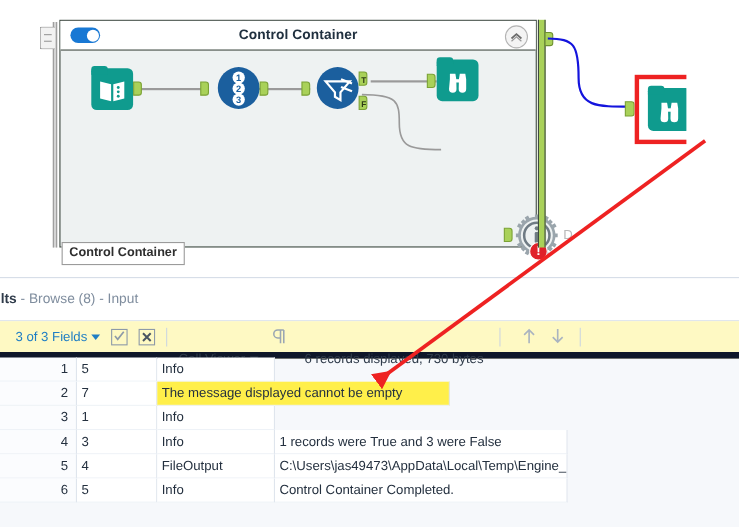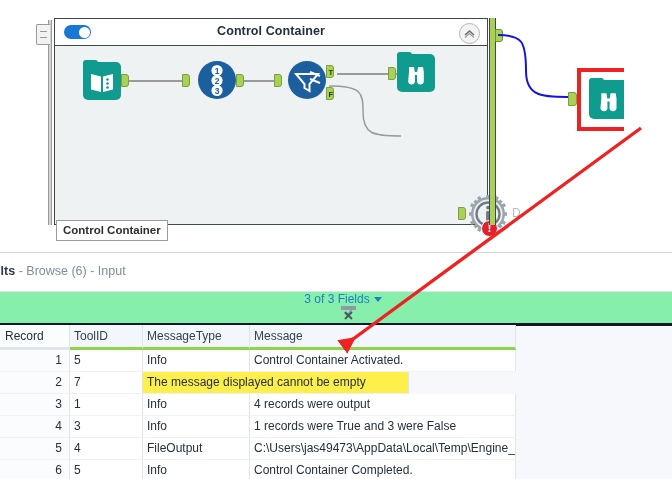--- a/index.html
+++ b/index.html
@@ -262,27 +262,26 @@
     left: -14px; top: 11px;
     font-size: 12.5px;
     color: #7f8d9e;
     white-space: nowrap;
   }
   #results-title b { color: #2f3b4a; }
 
   #results-toolbar {
     position: relative;
     height: 34px;
-    background: #86efac;
-    border-bottom: 3px solid #0f172a;
+    background: #fef9c3;
+    border-bottom: 6px solid #0f172a;
     display: flex;
     align-items: center;
     padding-left: 14px;
     box-sizing: border-box;
-    flex-direction: column;
   }
   .tb-link {
     font-size: 12px;
     color: #1f7ec4;
     cursor: pointer;
     white-space: nowrap;
   }
   .tb-text {
     font-size: 12px;
     color: #2f3b4a;
@@ -498,21 +497,21 @@
       </svg>
     </div>
   </div>
 
 </div>
 
 <div id="results-pane">
 
   <div id="results-header">
     <div id="results-title">
-      <b>sults</b><span> - Browse (6) - Input</span>
+      <b>sults</b><span> - Browse (8) - Input</span>
     </div>
   </div>
 
   <div id="results-toolbar">
     <span class="tb-link">
       <span>3 of 3 Fields</span><i class="caret"></i>
     </span>
 
     <span class="tb-icon">
       <svg width="11" height="11" viewBox="0 0 11 11" style="position:absolute;left:1px;top:0px;">
@@ -550,43 +549,35 @@
     <span class="tb-arrow">
       <svg width="16" height="17" viewBox="0 0 16 17" style="position:absolute;left:0;top:0;">
         <path d="M8 2 L8 14 M3.5 9.5 L8 14 L12.5 9.5" stroke="#aab4c0" stroke-width="1.5" fill="none"></path>
       </svg>
     </span>
 
     <span class="tb-sep" style="margin-left:10px;"></span>
   </div>
 
   <div id="results-table">
-    <div class="tr">
-      <div class="th c0">Record</div>
-      <div class="th c1">ToolID</div>
-      <div class="th c2">MessageType</div>
-      <div class="th c3">Message</div>
-    </div>
     <div id="table-body">
         <div class="tr">
           <div class="td c0">1</div>
           <div class="td c1">5</div>
           <div class="td c2">Info</div>
-          <div class="td c3">Control Container Activated.</div>
         </div>
         <div class="tr">
           <div class="td c0">2</div>
           <div class="td c1">7</div>
           <div class="td c3 highlight-cell">The message displayed cannot be empty</div>
         </div>
         <div class="tr">
           <div class="td c0">3</div>
           <div class="td c1">1</div>
           <div class="td c2">Info</div>
-          <div class="td c3">4 records were output</div>
         </div>
         <div class="tr">
           <div class="td c0">4</div>
           <div class="td c1">3</div>
           <div class="td c2">Info</div>
           <div class="td c3">1 records were True and 3 were False</div>
         </div>
         <div class="tr">
           <div class="td c0">5</div>
           <div class="td c1">4</div>

